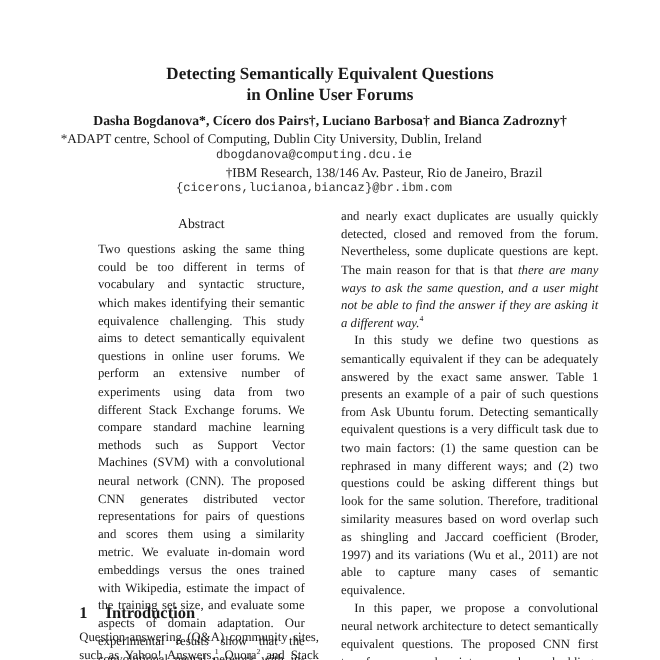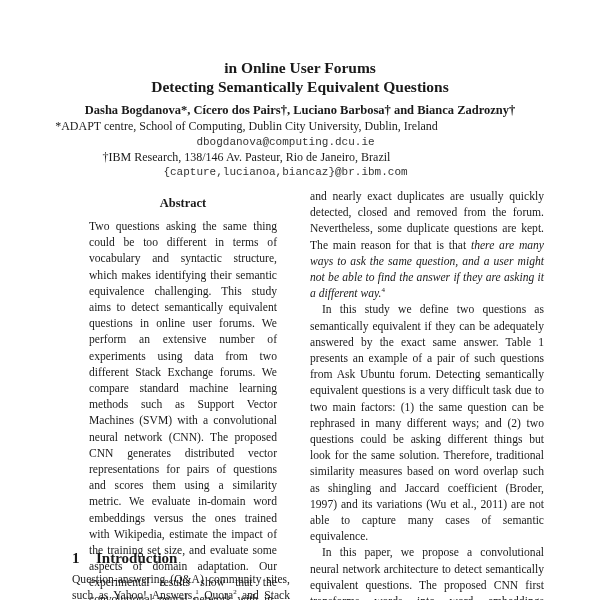--- a/index.html
+++ b/index.html
@@ -1,46 +1,46 @@
 <!DOCTYPE html>
 <html><head>
 <meta charset="utf-8">
 <style>
   html, body { margin:0; padding:0; background:#ffffff; }
   body { width:600px; height:600px; overflow:hidden; position:relative; font-family:"Liberation Serif", serif; color:#1a1a1a; }
   .title { position:absolute; left:0; width:600px; top:58px; text-align:center; font-weight:bold; font-size:15.5px; line-height:19px; }
   .authors { position:absolute; left:0; width:600px; top:103px; text-align:center; font-weight:bold; font-size:12.5px; line-height:15px; }
   .aff { position:absolute; left:0; width:493px; text-align:center; font-size:12px; line-height:15px; }
   .mono { font-family:"Liberation Mono", monospace; font-size:11px; color:#333;padding-left:39px; }
-  .abs-head { position:absolute; left:89px; width:188px; top:196px; text-align:center; font-weight:bold; font-size:12.5px; }
+  .abs-head { position:absolute; left:89px; width:188px; top:196px; text-align:center; font-weight:normal; font-size:12.5px; }
   .col { position:absolute; font-size:11.6px; line-height:16.2px; text-align:justify; }
   .col p { margin:0; }
   .abs { left:89px; width:188px; top:219px; }
   .right { left:310px; width:234px; top:189px; }
   .indent { text-indent:12px; }
   .sec { position:absolute; left:72px; top:550px; font-weight:bold; font-size:15px; }
   .sec .num { display:inline-block; width:24px; }
   .intro { left:72px; width:218px; top:572px; }
   sup { font-size:7px; line-height:0; }
   em { font-style:italic; }
 </style>
 </head>
 <body>
 
 <div class="title">
+  <div>Detecting Semantically Equivalent Questions</div>
   <div>in Online User Forums</div>
-  <div>Detecting Semantically Equivalent Questions</div>
 </div>
 
 <div class="authors">Dasha Bogdanova*, Cícero dos Pairs†, Luciano Barbosa† and Bianca Zadrozny†</div>
 
 <div class="aff" style="top:119px;">*ADAPT centre, School of Computing, Dublin City University, Dublin, Ireland</div>
 <div class="aff mono" style="top:135px;">dbogdanova@computing.dcu.ie</div>
-<div class="aff" style="top:150px;">†IBM Research, 138/146 Av. Pasteur, Rio de Janeiro, Brazil</div>
-<div class="aff mono" style="top:165px;">{capture,lucianoa,biancaz}@br.ibm.com</div>
+<div class="aff" style="top:150px;text-align:right;">†IBM Research, 138/146 Av. Pasteur, Rio de Janeiro, Brazil</div>
+<div class="aff mono" style="top:165px;">{cicerons,lucianoa,biancaz}@br.ibm.com</div>
 
 <div class="abs-head">Abstract</div>
 <div class="col abs">
   <p>Two questions asking the same thing could be too different in terms of vocabulary and syntactic structure, which makes identifying their semantic equivalence challenging. This study aims to detect semantically equivalent questions in online user forums. We perform an extensive number of experiments using data from two different Stack Exchange forums. We compare standard machine learning methods such as Support Vector Machines (SVM) with a convolutional neural network (CNN). The proposed CNN generates distributed vector representations for pairs of questions and scores them using a similarity metric. We evaluate in-domain word embeddings versus the ones trained with Wikipedia, estimate the impact of the training set size, and evaluate some aspects of domain adaptation. Our experimental results show that the convolutional neural network with in-domain word embeddings achieves high performance even with limited training data.</p>
 </div>
 
 <div class="sec">
   <span class="num">1</span><span>Introduction</span>
 </div>
 <div class="col intro">

